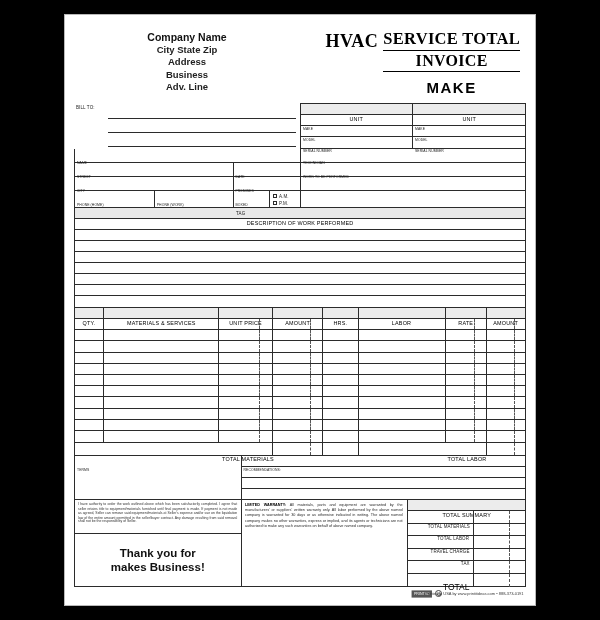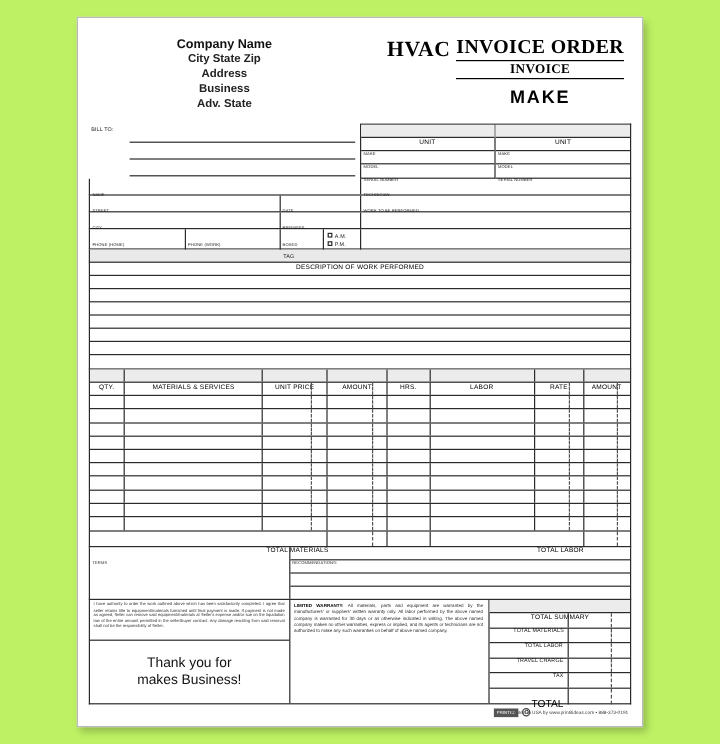--- a/index.html
+++ b/index.html
@@ -6,21 +6,21 @@
   html, body { margin: 0; padding: 0; }
   body {
     width: 600px; height: 620px;
     background: #ffffff;
     font-family: "Liberation Sans", sans-serif;
     overflow: hidden;
   }
   .stage {
     position: relative;
     width: 600px; height: 620px;
-    background: #bef264;
+    background: #000000;
     display: flex; align-items: center; justify-content: center;
   }
   .page {
     position: relative;
     width: 472px; height: 592px;
     background: #ffffff;
     border: 1px solid #b9b9b9;
     box-shadow: 3px 4px 6px rgba(0,0,0,0.22);
     padding: 10px 9px 8px 9px;
   }
@@ -45,21 +45,21 @@
     letter-spacing: .5px; padding-right: 5px; padding-top: 2px;
   }
   .so-stack { text-align: center; }
   .so-line1 {
     font-family: "Liberation Serif", serif;
     font-weight: bold; font-size: 16.5px; letter-spacing: .3px;
     border-bottom: 1.6px solid #000; padding-bottom: 1px;
   }
   .so-line2 {
     font-family: "Liberation Serif", serif;
-    font-weight: bold; font-size: 11px; letter-spacing: .3px;
+    font-weight: bold; font-size: 16px; letter-spacing: .3px;
     border-bottom: 1.6px solid #000; padding: 1px 0 1px 0;
   }
   .so-num {
     font-family: "Liberation Sans", sans-serif;
     font-weight: bold; font-size: 15px; letter-spacing: 1.5px;
     margin-top: 7px;
   }
 
   
   .tiny {
@@ -150,21 +150,21 @@
     height: 34px; border-bottom: 1px solid #2b2b2b;
     padding: 2px 3px; overflow: hidden;
   }
   .authtxt {
     font-size: 2.7px; line-height: 3.6px; color: #333; text-align: justify;
     transform: scale(1.28); transform-origin: left top; width: 78%;
   }
   .thanks {
     flex: 1; display: flex; flex-direction: column;
     align-items: center; justify-content: center;
-    font-size: 11.5px; font-weight: normal; color: #111; line-height: 14px;
+    font-size: 11.5px; font-weight: bold; color: #111; line-height: 14px;
   }
   .warr-col { width: 37%; border-right: 1px solid #2b2b2b; padding: 2px 3px; }
   .warrtxt {
     font-size: 2.9px; line-height: 4px; color: #2a2a2a; text-align: justify;
     transform: scale(1.3); transform-origin: left top; width: 76%;
   }
   .warrtxt b { font-weight: bold; color: #000; }
   .sum-col { width: 26%; display: flex; flex-direction: column; }
   .sum-head {
     height: 11px; border-bottom: 1px solid #2b2b2b; background: #ececec;
@@ -204,27 +204,27 @@
 
 <div class="stage">
   <div class="page">
 
     <div class="header">
       <div class="hdr-left">
         <div class="company">Company Name</div>
         <div class="cline">City State Zip</div>
         <div class="cline">Address</div>
         <div class="cline">Business</div>
-        <div class="cline">Adv. State</div>
+        <div class="cline">Adv. Line</div>
       </div>
       <div class="hdr-right">
         <div class="titleblock">
           <div class="hvac">HVAC</div>
           <div class="so-stack">
-            <div class="so-line1">INVOICE ORDER</div>
+            <div class="so-line1">SERVICE TOTAL</div>
             <div class="so-line2">INVOICE</div>
             <div class="so-num">MAKE</div>
           </div>
         </div>
       </div>
     </div>
 
     <div class="toprow">
       <div class="billto">
         <span class="tiny lbl">BILL TO:</span>

